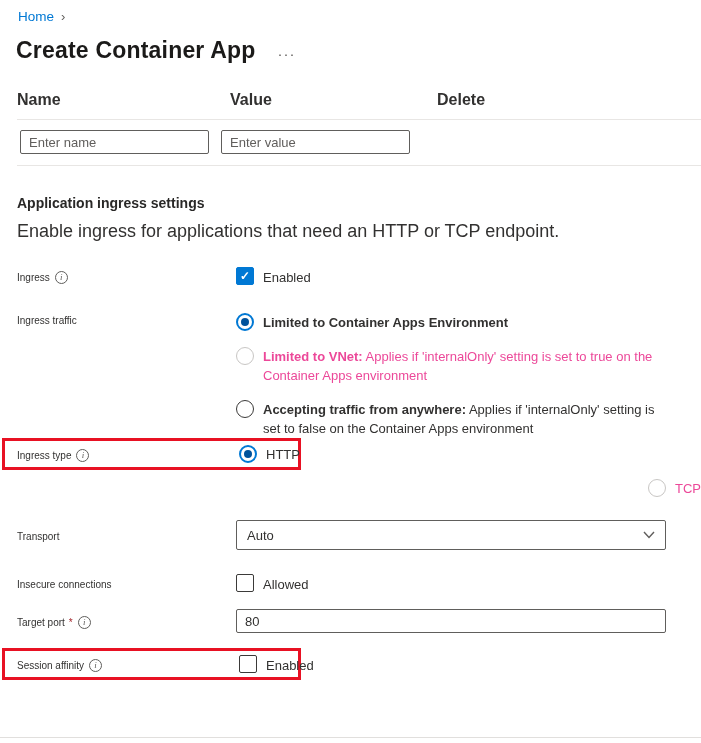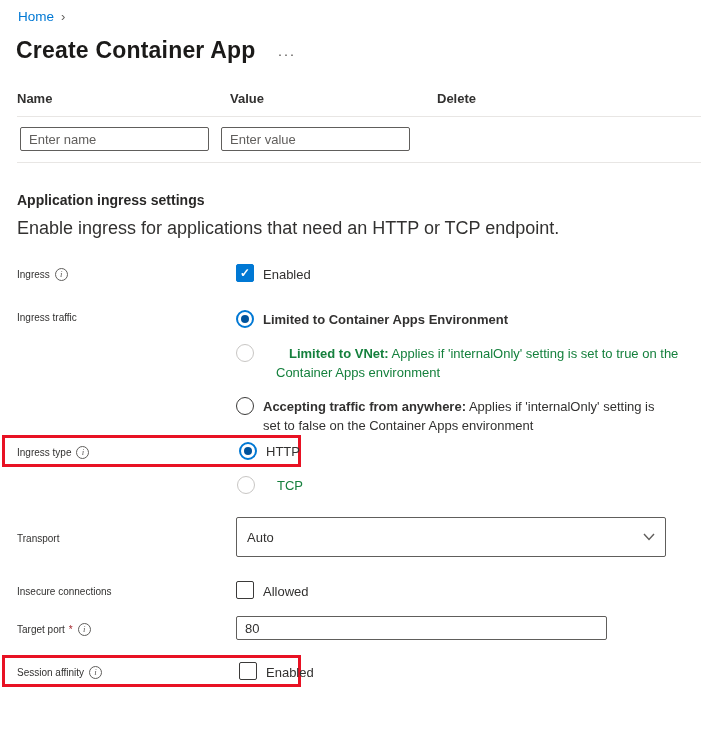--- a/index.html
+++ b/index.html
@@ -16,21 +16,21 @@
   .breadcrumb a { color: #0078d4; text-decoration: none; cursor: pointer; font-size: 13.5px; }
   .crumb-sep { color: #605e5c; font-size: 13px; }
 
   
   .title-row { display: flex; align-items: center; margin: 13px 0 0 16px; }
   .page-title { font-size: 23px; font-weight: 700; color: #1b1a19; letter-spacing: .2px; }
   .more-btn { margin-left: 22px; color: #605e5c; font-size: 15px; letter-spacing: 1px; cursor: pointer; line-height: 10px; padding-top: 6px; }
 
   
   .env-table { margin-top: 27px; }
-  .env-head { display: grid; grid-template-columns: 213px 207px 1fr; padding-left: 17px; font-size: 13px; font-weight: 700; color: #323130; }
+  .env-head { display: grid; grid-template-columns: 213px 207px 1fr; padding-left: 17px; font-size: 16px; font-weight: 700; color: #323130; }
   .divider { border-top: 1px solid #e8e6e4; margin-left: 17px; }
   .env-head-divider { margin-top: 10px; }
   .env-row { display: flex; padding: 10px 4px 11px 20px; gap: 12px; }
   .txt-input {
     height: 24px; border: 1px solid #605e5c; border-radius: 2px; background: #fff;
     font-family: "Liberation Sans", sans-serif; font-size: 13px; color: #323130;
     padding: 0 8px; outline: none;
   }
   .txt-input::placeholder { color: #605e5c; opacity: 1; }
   .env-row .txt-input { width: 189px; }
@@ -52,56 +52,56 @@
   .info-icon::after { content: "i"; }
 
   
   .check-wrap { display: flex; align-items: flex-end; gap: 9px; cursor: pointer; }
   .checkbox { width: 18px; height: 18px; border-radius: 2px; flex: 0 0 18px; }
   .checkbox.checked { background: #0078d4; border: 1px solid #0078d4; color: #fff; display: flex; align-items: center; justify-content: center; font-size: 12px; font-weight: 700; }
   .checkbox.checked::after { content: "\2713"; }
   .checkbox.unchecked { background: #fff; border: 1px solid #3b3a39; }
 
   
-  .radio-opt { display: flex; align-items: flex-start; gap: 9px; }
+  .radio-opt { display: flex; align-items: flex-start; gap: 9px; justify-content: flex-end; }
   .radio { width: 18px; height: 18px; border-radius: 50%; flex: 0 0 18px; background: #fff; position: relative; cursor: pointer; }
   .radio.selected { border: 2px solid #0078d4; }
   .radio.selected::after { content: ""; position: absolute; left: 3px; top: 3px; width: 8px; height: 8px; border-radius: 50%; background: #00539c; }
   .radio.unselected { border: 1.5px solid #3b3a39; }
   .radio.disabled { border: 1.5px solid #c8c6c4; cursor: default; }
   .radio-text { width: 406px; line-height: 1.42; padding-top: 1px; }
   .radio-text b { font-weight: 700; }
-  .disabled-text, .disabled-text b { color: #15803d; margin-left: 13px; }
+  .disabled-text, .disabled-text b { color: #ec4899; }
 
   .row-ingress { margin-top: 25px; align-items: center; }
   .row-traffic { margin-top: 28px; }
   .radio-group > .radio-opt + .radio-opt { margin-top: 15px; }
 
   
   .red-box {
     border: 3px solid #e81123; display: flex; align-items: center;
     width: 299px; margin-left: 2px; padding: 4px 0 4px 12px; background: #fff;
   }
   .red-box .form-label { width: 222px; flex: 0 0 222px; }
   .row-type-box { }
   .row-tcp { margin-top: 9px; padding-left: 237px; }
   .radio-opt .opt-label { padding-top: 2px; }
 
   .row-transport { margin-top: 23px; align-items: center; }
   .dropdown {
-    width: 430px; height: 40px; border: 1px solid #605e5c; border-radius: 2px;
+    width: 430px; height: 30px; border: 1px solid #605e5c; border-radius: 2px;
     display: flex; align-items: center; justify-content: space-between;
     padding: 0 10px; cursor: pointer; background: #fff;
   }
   .chevron-down { width: 12px; height: 8px; }
   .chevron-down svg { display: block; }
 
   .row-insecure { margin-top: 24px; align-items: center; }
   .row-target { margin-top: 17px; align-items: center; }
-  .target-input { width: 371px; }
+  .target-input { width: 430px; }
   .row-session-box { margin-top: 15px; }
 
   
   .footer-divider { margin-top: 57px; border-top: 1px solid #e1dfdd; }
 </style>
 </head>
 <body>
 
 <div class="page">
 

